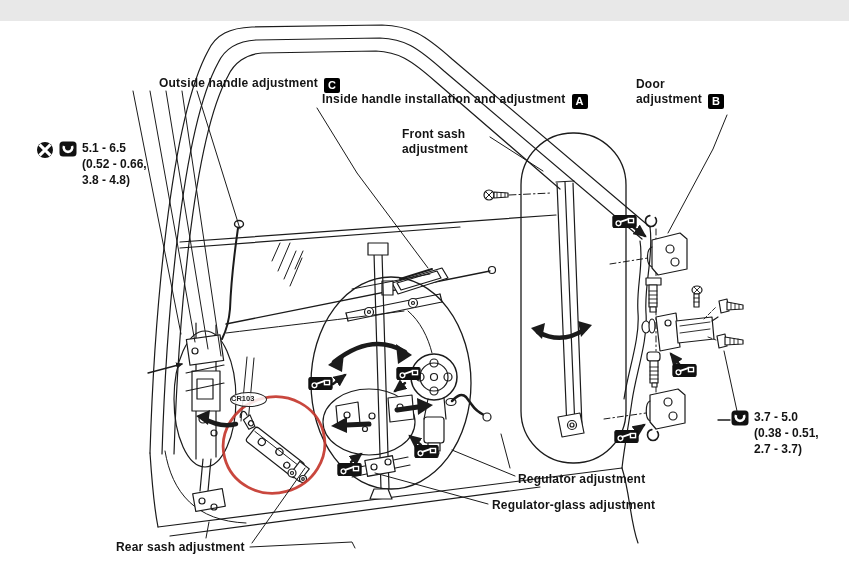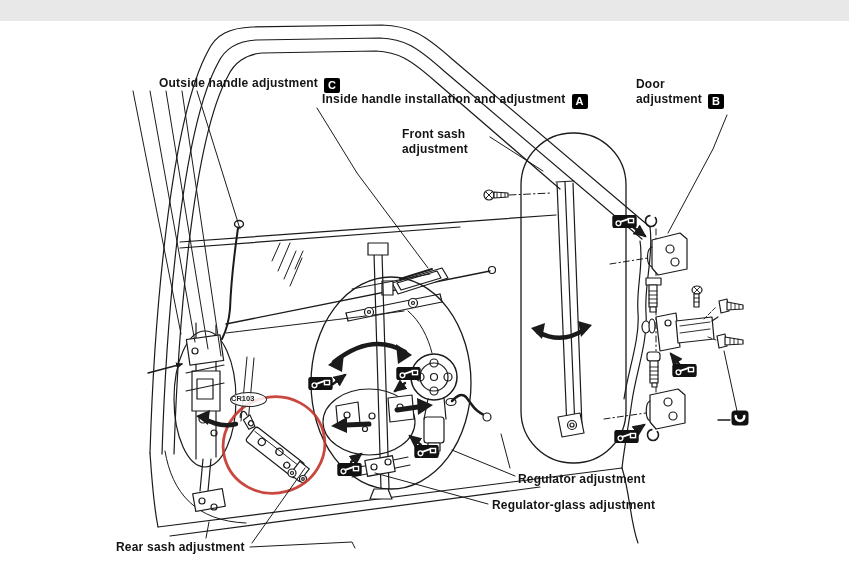--- a/index.html
+++ b/index.html
@@ -345,21 +345,41 @@
 <div class="lbl" style="left:116px;top:519px">
   <span>Rear sash adjustment</span>
 </div>
 
 <div class="lbl" style="left:492px;top:477px">
   <span>Regulator-glass adjustment</span>
 </div>
 
 <div class="oval-code" style="left:230px;top:371px;width:35px;height:13px">CR103</div>
 
+<div class="torque" style="left:36px;top:119px">
+  <svg width="18" height="18" viewBox="0 0 18 18">
+    <circle cx="9" cy="9" r="8" fill="#111"></circle>
+    <path d="M3.6,3.6 L14.4,14.4 M14.4,3.6 L3.6,14.4" stroke="#fff" stroke-width="3"></path>
+  </svg>
+  <svg width="18" height="16" viewBox="0 0 18 16">
+    <rect x="0.5" y="0.5" width="17" height="15" rx="3.5" fill="#111"></rect>
+    <path d="M5,5 A4.3,4.3 0 1 0 13,5" fill="none" stroke="#fff" stroke-width="2.6"></path>
+  </svg>
+  <div>
+    <div class="tx">5.1 - 6.5</div>
+    <div class="tx">(0.52 - 0.66,</div>
+    <div class="tx">3.8 - 4.8)</div>
+  </div>
+</div>
 
 <div class="torque" style="left:731px;top:388px">
   <svg width="18" height="16" viewBox="0 0 18 16">
     <rect x="0.5" y="0.5" width="17" height="15" rx="3.5" fill="#111"></rect>
     <path d="M5,5 A4.3,4.3 0 1 0 13,5" fill="none" stroke="#fff" stroke-width="2.6"></path>
   </svg>
+  <div>
+    <div class="tx">3.7 - 5.0</div>
+    <div class="tx">(0.38 - 0.51,</div>
+    <div class="tx">2.7 - 3.7)</div>
+  </div>
 </div>
 
 </div>
 
 </body></html>

